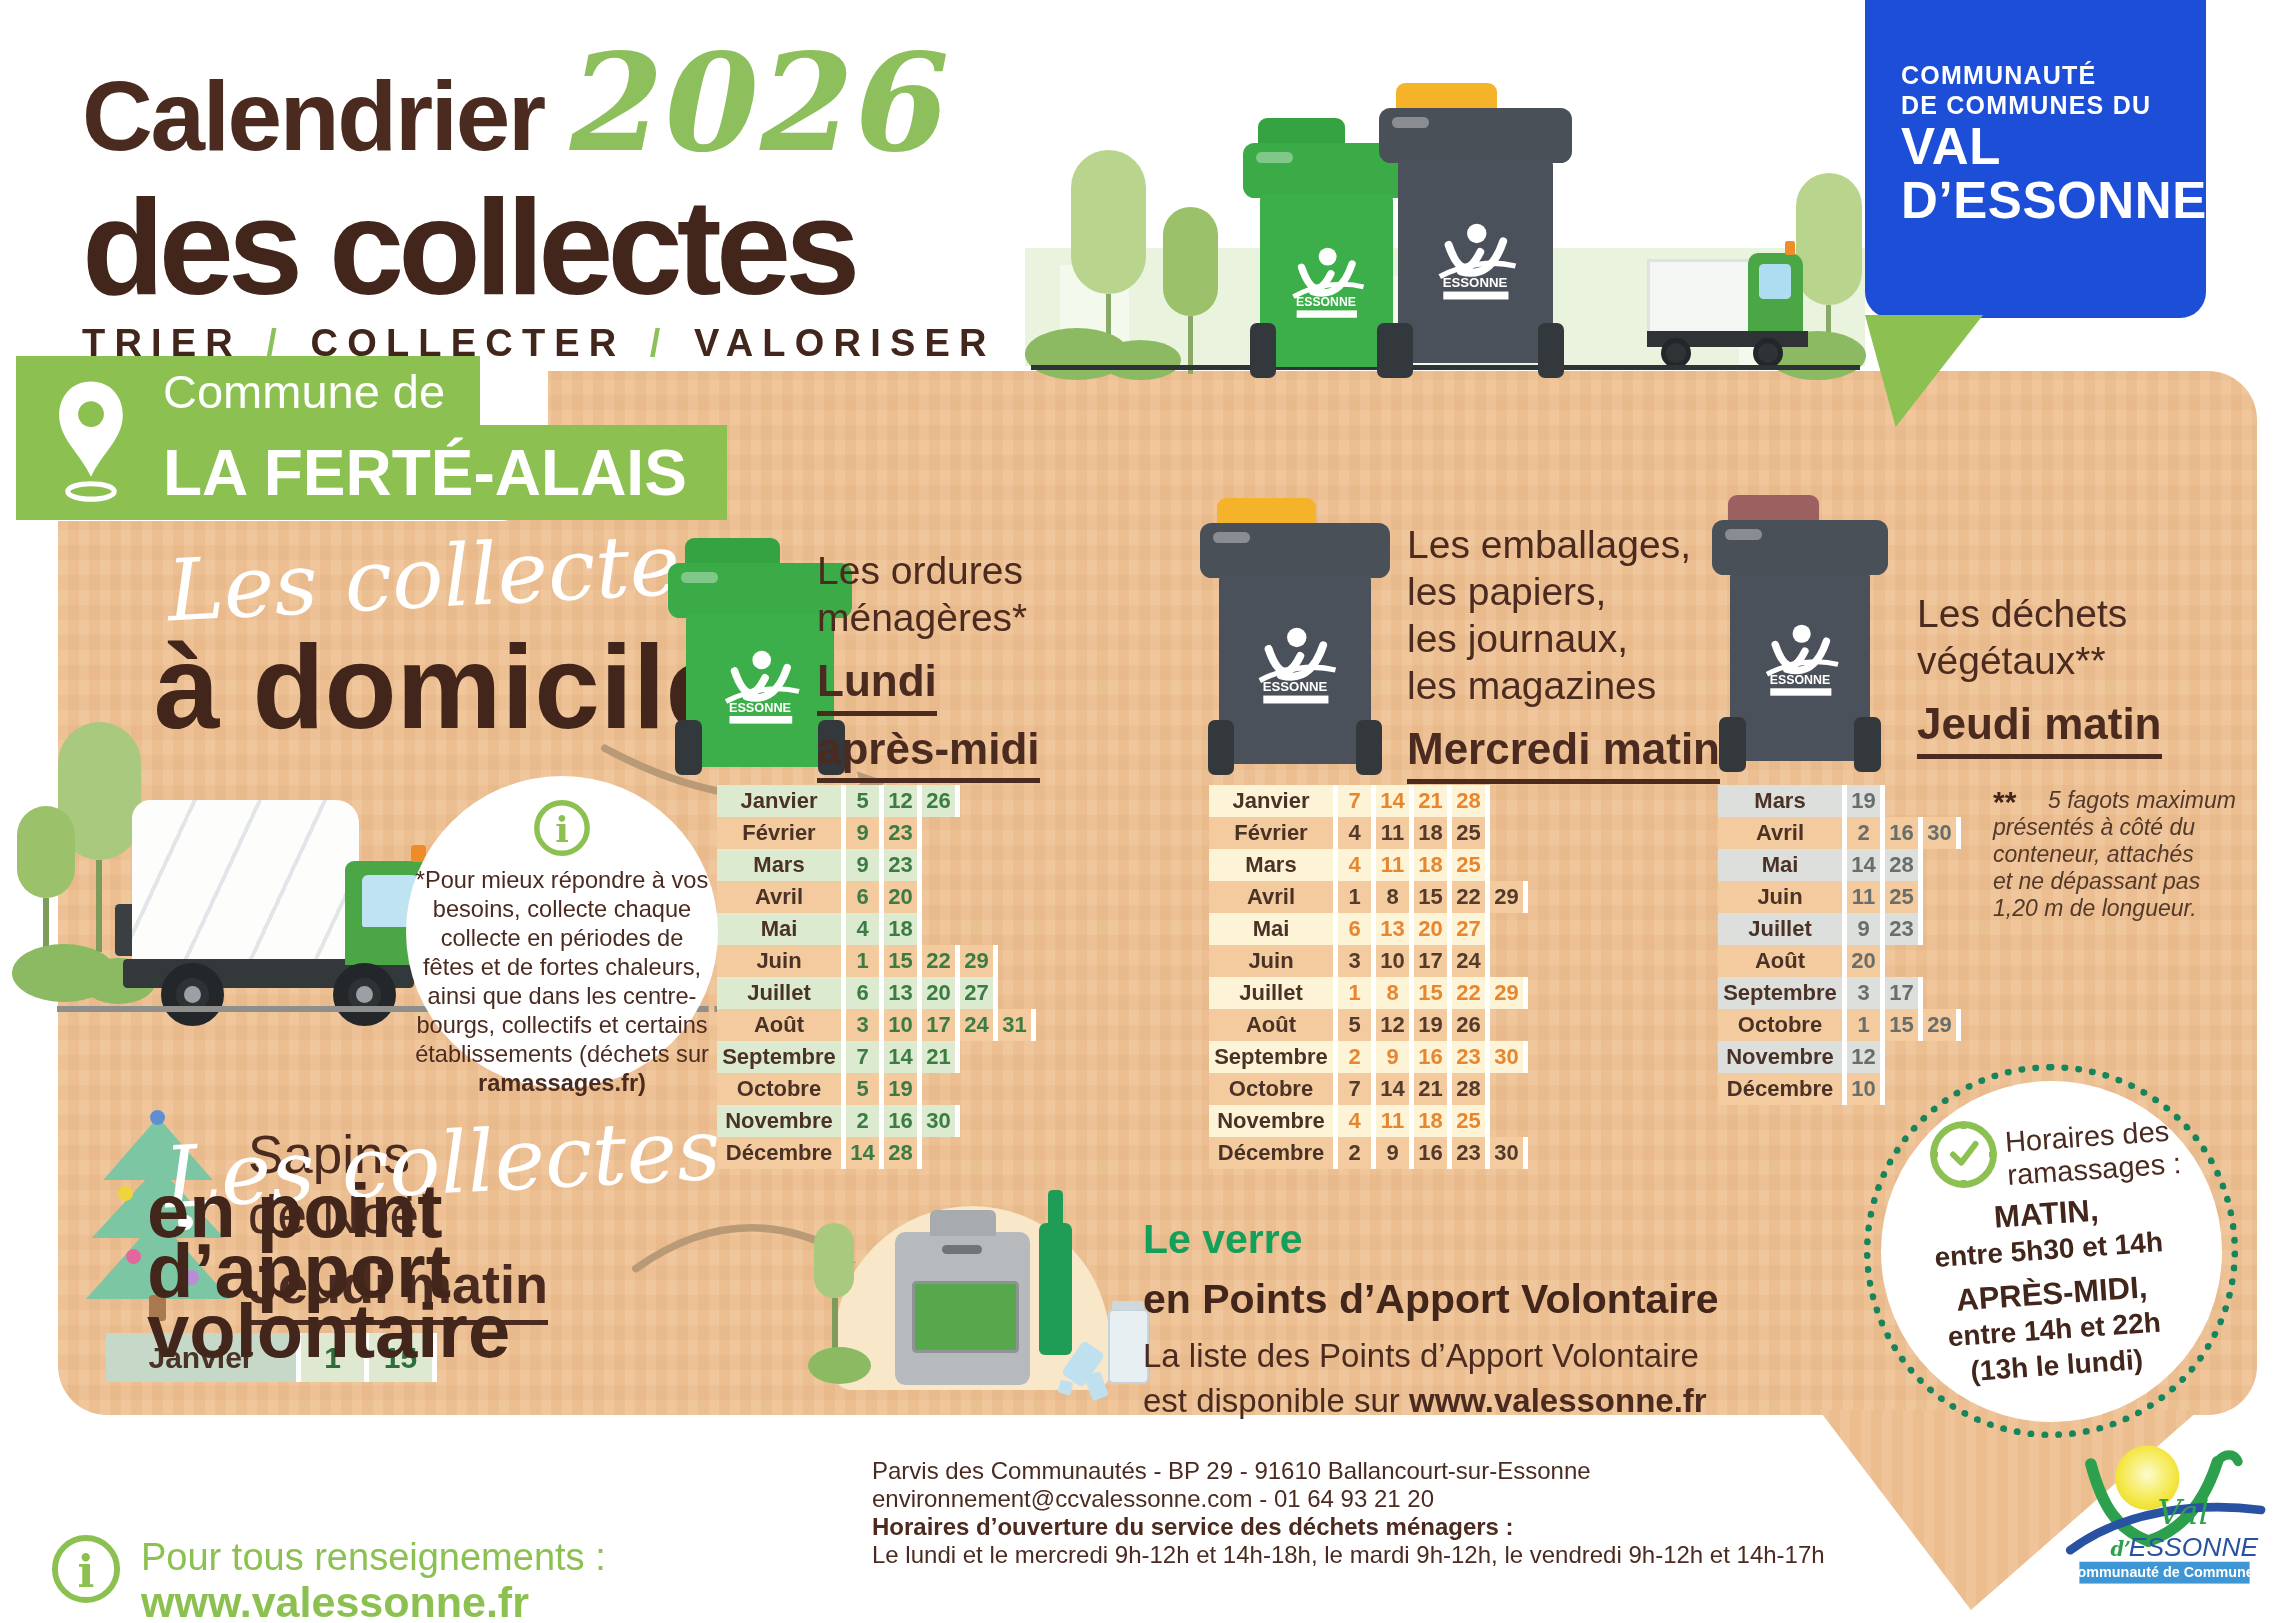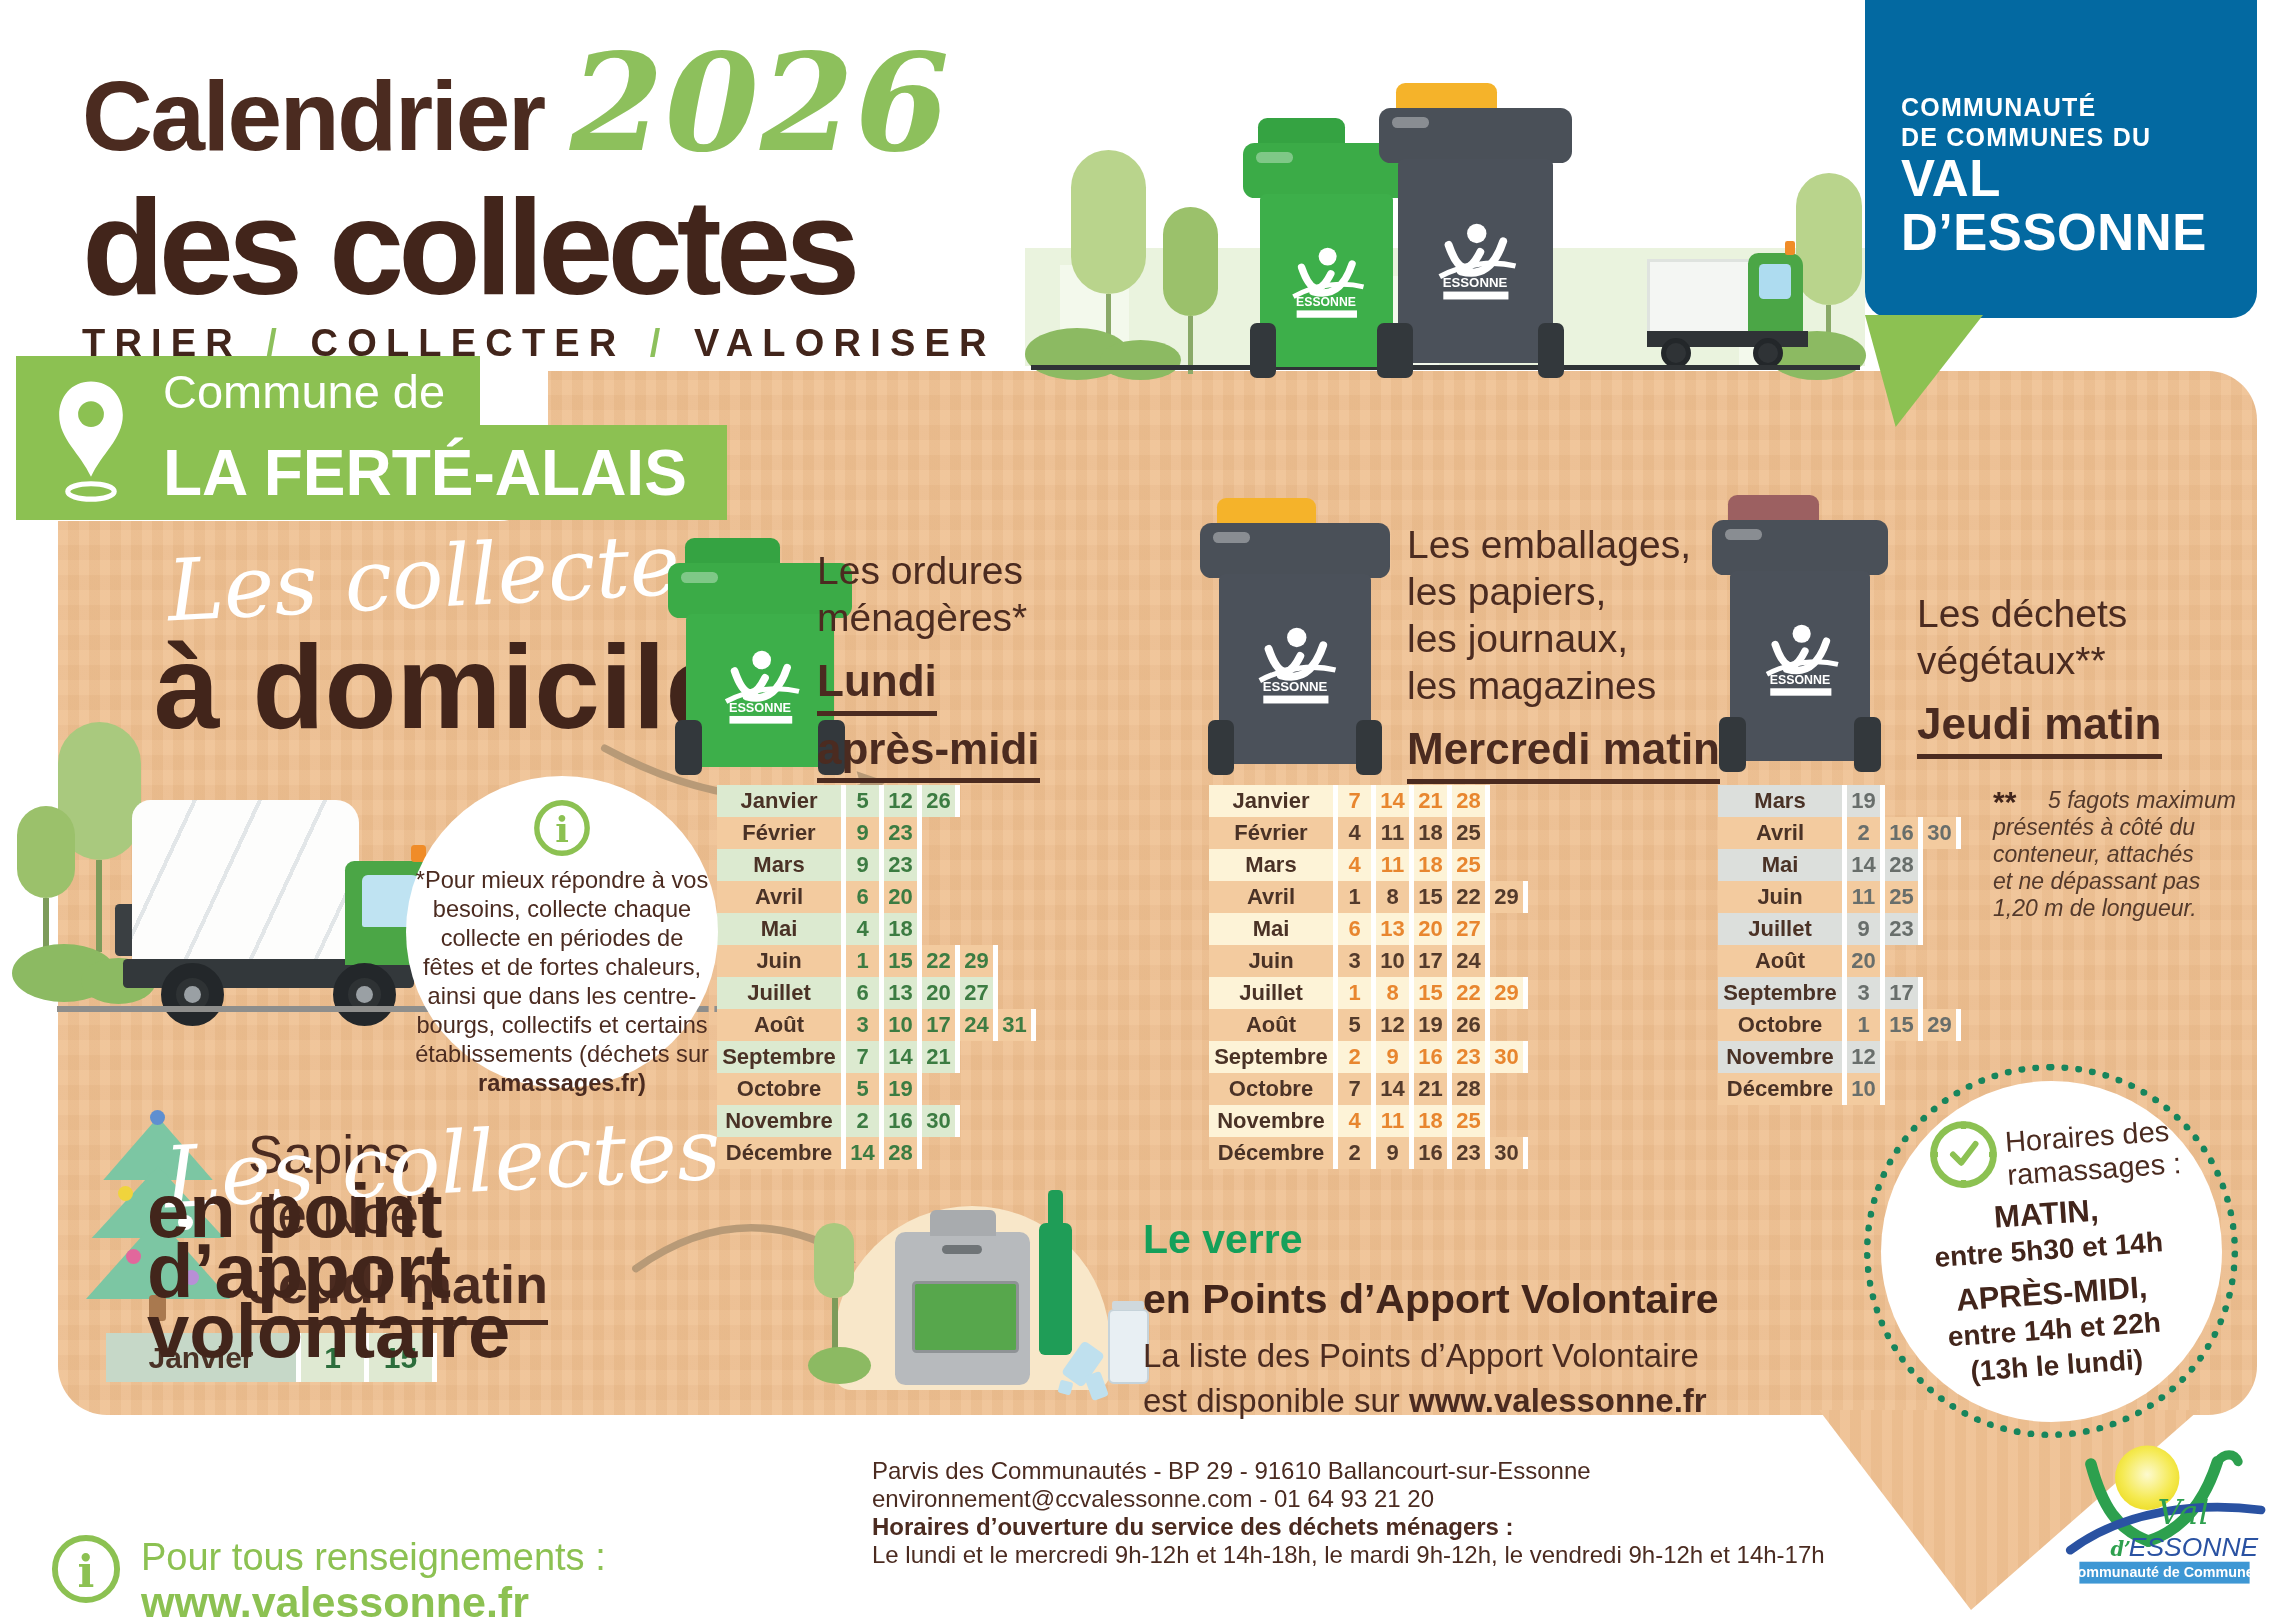--- a/index.html
+++ b/index.html
@@ -24,22 +24,22 @@
   .tagline{position:absolute;left:82px;top:322px;font-size:38px;font-weight:bold;letter-spacing:9.2px;color:#42251b;z-index:3;}
   .tagline .slash{color:#8dc05c;font-weight:bold;padding:0 4.6px;}
   
   .banner{position:absolute;left:16px;top:356px;z-index:4;}
   .b-row1{background:#8cc152;height:70px;display:inline-flex;align-items:center;
           padding:0 35px 0 147px;color:#fff;font-size:47px;font-weight:500;}
   .b-row2{background:#8cc152;height:95px;display:inline-flex;align-items:center;
           padding:0 40px 0 147px;color:#fff;font-size:64px;font-weight:800;margin-top:-0.6px;}
   .pin{position:absolute;left:32px;top:17.3px;width:86px;height:132px;}
   
-  .bubble{position:absolute;left:1865px;top:0;width:392px;height:318px;background:#0369a1;
-          border-radius:0 0 26px 26px;z-index:3;color:#fff;padding-top:92px;box-sizing:border-box;}
+  .bubble{position:absolute;left:1865px;top:0;width:341px;height:318px;background:#1d4ed8;
+          border-radius:0 0 26px 26px;z-index:3;color:#fff;padding-top:60px;box-sizing:border-box;}
   .bubble .line{padding-left:36px;}
   .bub-top .line{font-size:25px;font-weight:bold;letter-spacing:1.2px;line-height:30px;}
   .bub-name .line{font-size:51px;font-weight:800;line-height:54px;letter-spacing:0.6px;}
   .bubble-tail{position:absolute;left:1865px;top:315px;width:118px;height:112px;background:#8cc152;
           clip-path:polygon(0 0,100% 0,26% 100%);z-index:3;}
   
   .street{position:absolute;left:1025px;top:75px;width:840px;height:296px;z-index:1;}
   .cityband{position:absolute;left:0;top:173px;width:840px;height:118px;background:#eaf3de;}
   .bldg{position:absolute;background:#f3f9ec;}
   .tree{position:absolute;}

